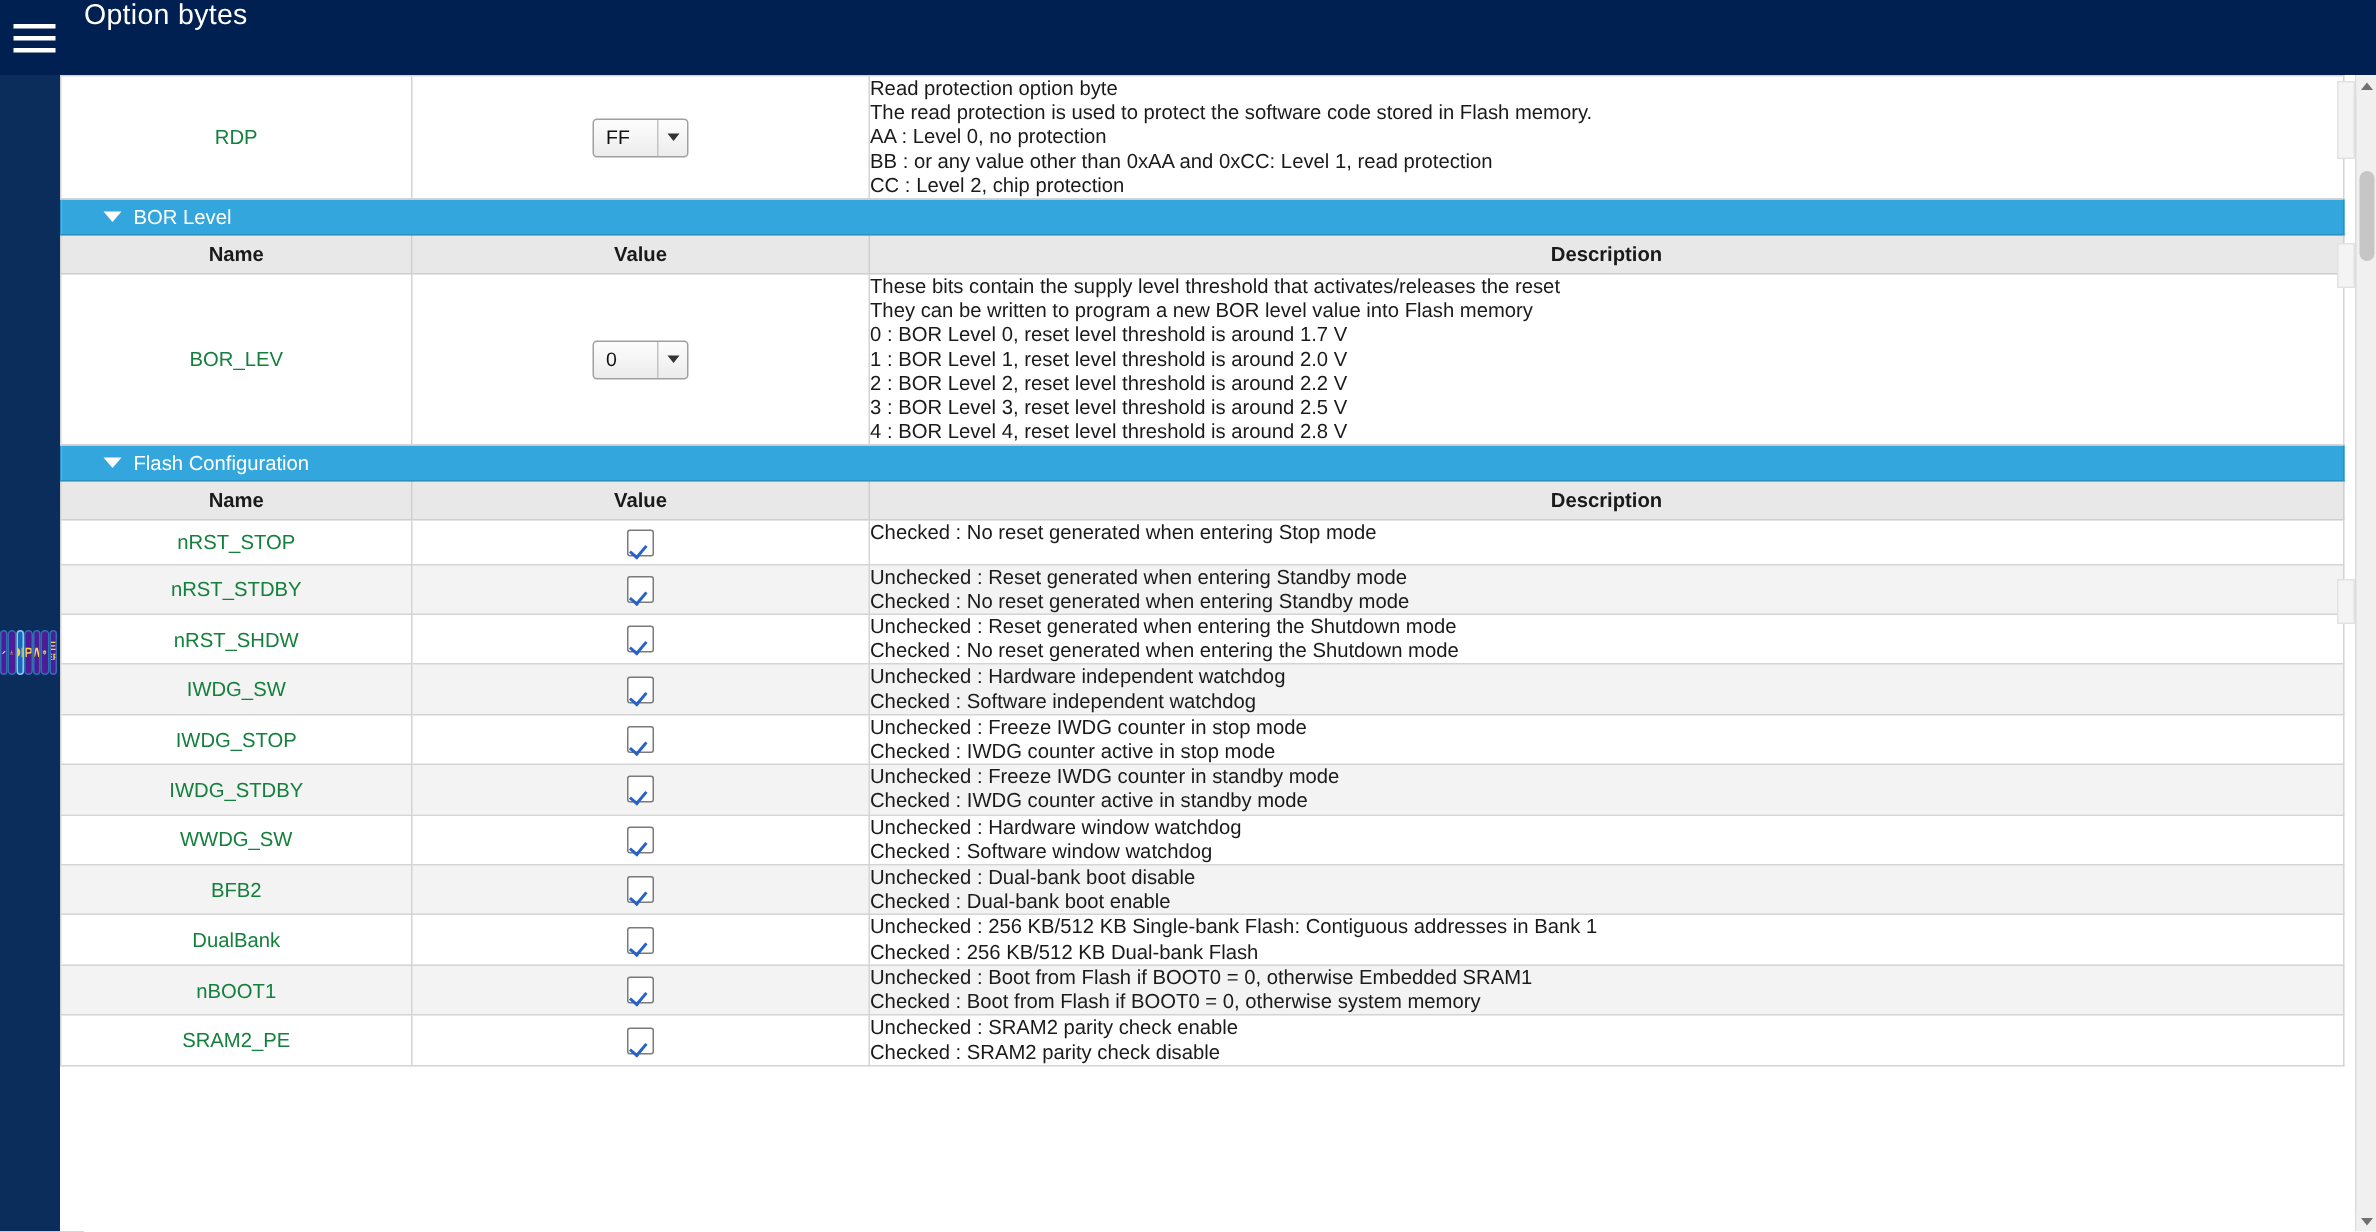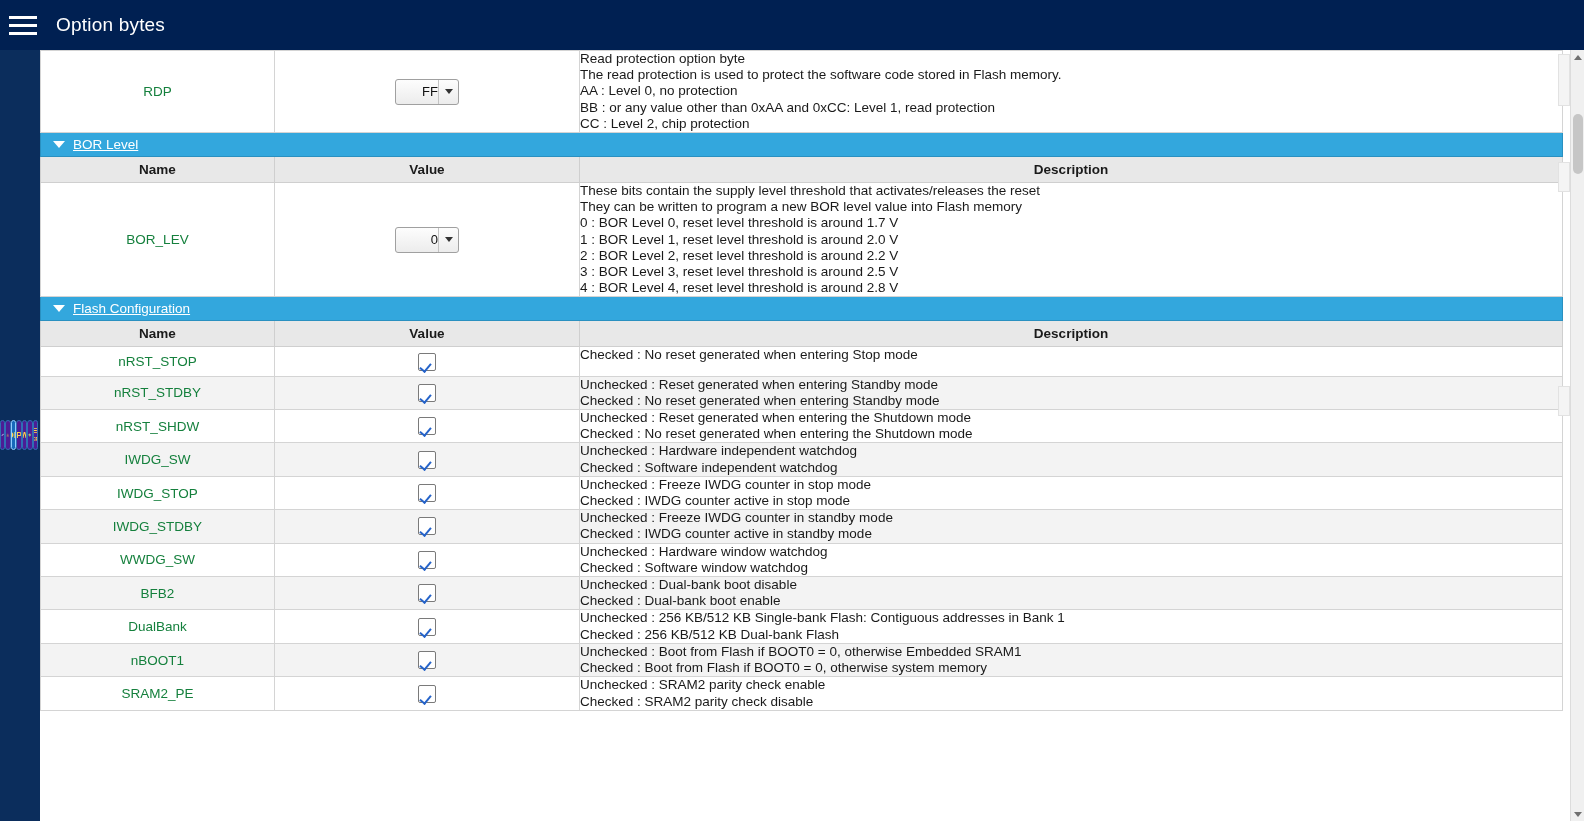--- a/index.html
+++ b/index.html
@@ -14,21 +14,21 @@
     position: relative;
     width: 1584px; height: 821px;
     overflow: hidden;
   }
 
   
   .titlebar {
     position: absolute; left: 0; top: 0;
     width: 1584px; height: 50px;
     background: #002052;
-    display: flex; align-items: center;
+    display: flex; 
   }
   .hamburger {
     width: 46px; height: 50px;
     display: flex; flex-direction: column; justify-content: center; align-items: center;
     gap: 5px;
     cursor: pointer;
   }
   .hamburger span {
     display: block; width: 28px; height: 3px; background: #ffffff;
   }
@@ -130,24 +130,23 @@
     padding: 5px 19px;
     color: #1a1a1a;
     border: 1px solid #cfcfcf;
   }
 
   
   .group-banner td {
     background: #33a7dd;
     color: #ffffff;
     font-size: 13.5px;
-    padding: 4px 4px 4px 8px;
+    padding: 4px 4px 4px 24px;
     border: 1px solid #2a90c0;
     text-align: left;
-    text-decoration: underline;
   }
   .group-banner .gb-inner {
     display: flex; align-items: center; gap: 8px;
   }
   .caret {
     display: inline-block;
     width: 0; height: 0;
     border-left: 6px solid transparent;
     border-right: 6px solid transparent;
     border-top: 7px solid #ffffff;
@@ -162,21 +161,21 @@
     width: 64px; height: 26px;
     background: linear-gradient(#fdfdfd, #ececec);
     border: 1px solid #a0a0a0;
     border-radius: 3px;
     font-size: 13px;
     color: #111;
     cursor: pointer;
     position: relative;
     padding-left: 8px;
   }
-  .combo .cval { flex: 1; text-align: right; }
+  .combo .cval { flex: 1; text-align: left; }
   .combo .cbtn {
     width: 20px; height: 24px;
     border-left: 1px solid #c3c3c3;
     display: flex; align-items: center; justify-content: center;
   }
   .combo .cbtn i {
     display: block; width: 0; height: 0;
     border-left: 4.5px solid transparent;
     border-right: 4.5px solid transparent;
     border-top: 5px solid #333;

